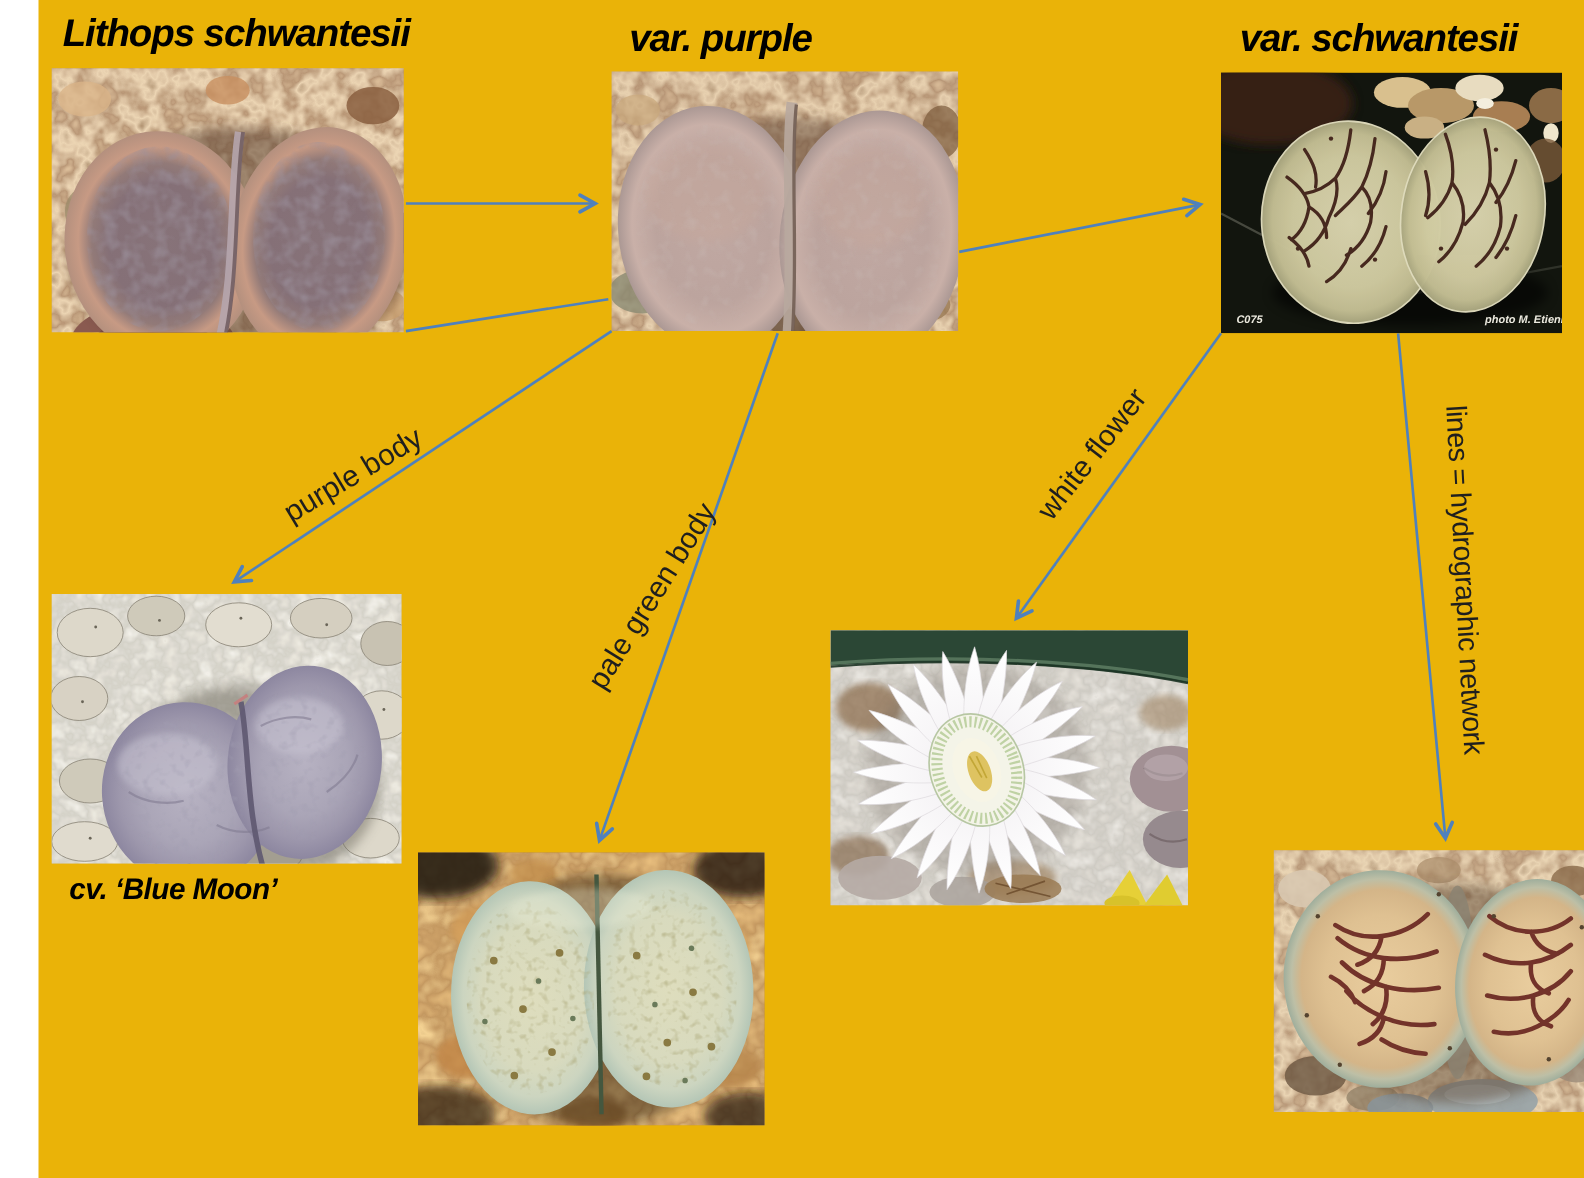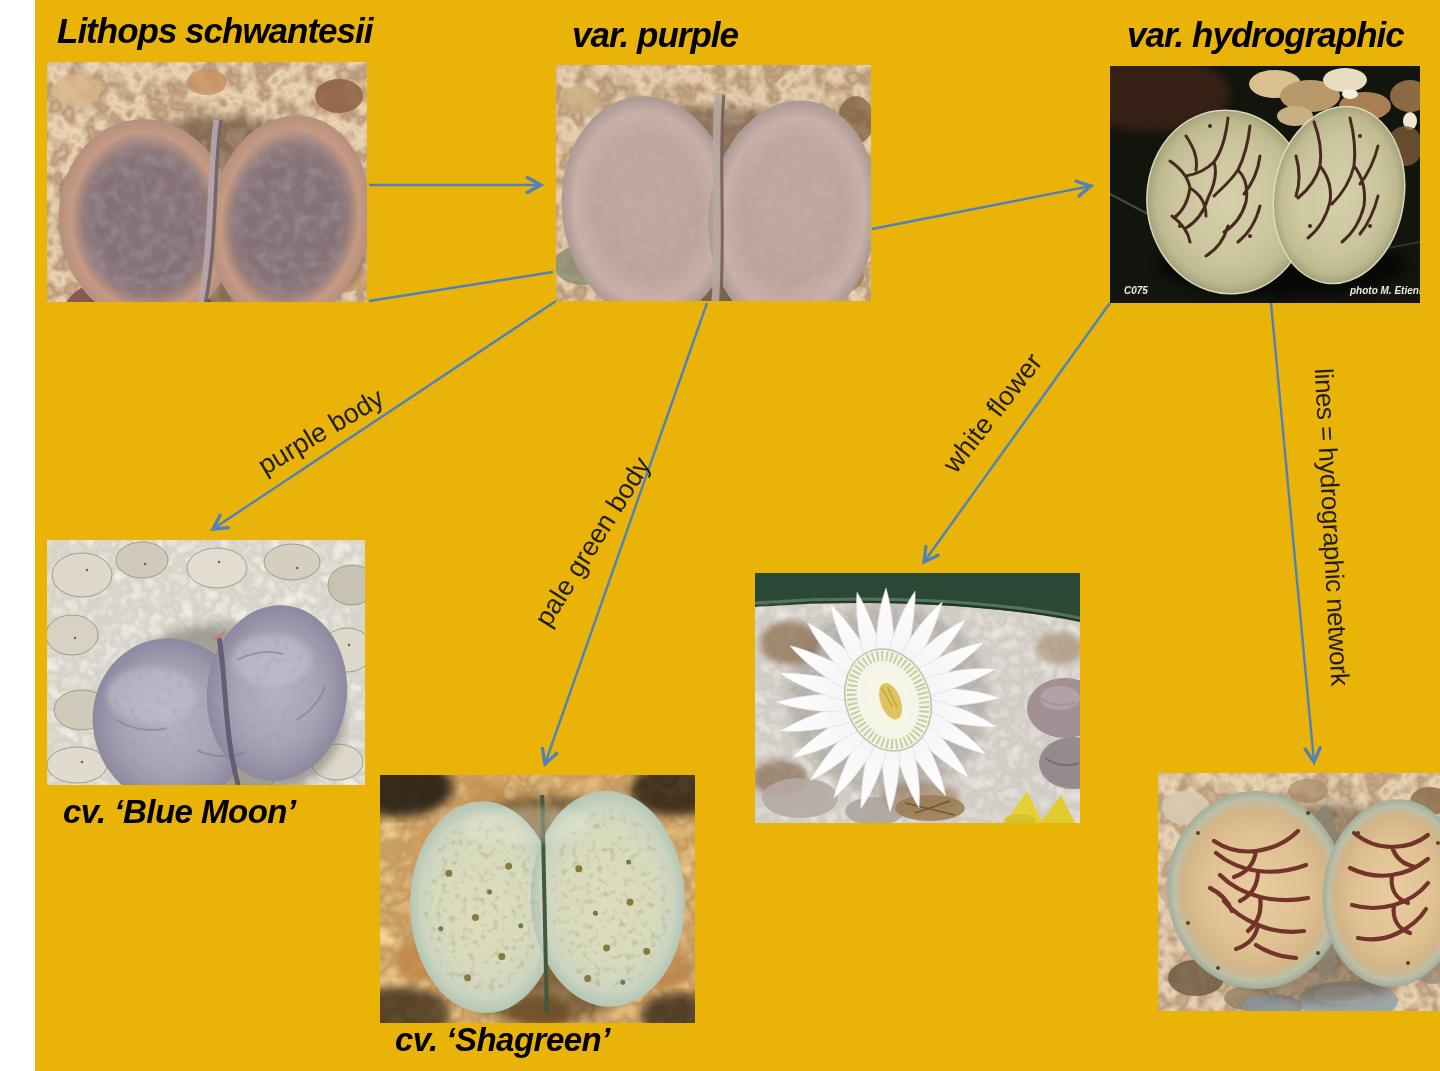--- a/index.html
+++ b/index.html
@@ -1,21 +1,21 @@
 <!DOCTYPE html>
 <html><head>
 <meta charset="utf-8">
 <style>
   html,body{margin:0;padding:0;background:#ffffff;}
   .slide{position:relative;width:1440px;height:1071px;background:#eab308;
          font-family:"Liberation Sans",sans-serif;overflow:hidden;margin-left:35px;}
   .photo{position:absolute;display:block;}
   .title{position:absolute;font-weight:bold;font-style:italic;font-size:35px;
          letter-spacing:-1px;color:#000;white-space:nowrap;line-height:1.1;}
-  .caption{position:absolute;font-weight:bold;font-style:italic;font-size:33px;
+  .caption{position:absolute;font-weight:bold;font-style:italic;font-size:27px;
          letter-spacing:-0.5px;color:#000;white-space:nowrap;line-height:1.1;}
   .alabel{position:absolute;font-size:27px;color:#1f1f1f;white-space:nowrap;
          transform:translate(-50%,-50%) rotate(var(--r));line-height:1;}
   .alabel.small{font-size:26px;letter-spacing:-0.5px;}
   .arrows{position:absolute;left:0;top:0;pointer-events:none;}
   .ph-credit{font-family:"Liberation Sans",sans-serif;font-style:italic;
          font-weight:600;font-size:10px;fill:#eceadf;}
 </style>
 </head>
 <body>
@@ -125,21 +125,21 @@
         </linearGradient>
       <path id="wpetal" d="M12,-8 C45,-15 85,-12 112,-2 C85,6 45,8 12,7 Z" fill="url(#petalG)" stroke="#dedade" stroke-width="0.6"></path>
       <marker id="ah" viewBox="0 0 16 16" refX="13" refY="8" markerWidth="22" markerHeight="22" orient="auto" markerUnits="userSpaceOnUse">
         <path d="M3,2.5 L13,8 L3,13.5" fill="none" stroke="#4f81bd" stroke-width="2.4" stroke-linecap="round"></path>
       </marker>
     </defs>
   </svg>
 
   <div class="title" style="left:22px;top:12px">Lithops schwantesii</div>
   <div class="title" style="left:537px;top:16px">var. purple</div>
-  <div class="title" style="left:1092px;top:16px">var. hydrographic</div>
+  <div class="title" style="left:1092px;top:16px">var. schwantesii</div>
 
   <svg class="photo" style="left:12px;top:62px" width="320" height="240" viewBox="0 0 320 240">
     <g>
       <rect width="320" height="240" fill="#a97c54"></rect>
       <rect width="320" height="240" filter="url(#noiseWarm)" opacity="0.9"></rect>
       <ellipse cx="30" cy="28" rx="24" ry="16" fill="#d9b488" opacity="0.8"></ellipse>
       <ellipse cx="160" cy="20" rx="20" ry="13" fill="#c89060" opacity="0.8"></ellipse>
       <ellipse cx="292" cy="34" rx="24" ry="17" fill="#8a5f3f" opacity="0.85"></ellipse>
       <ellipse cx="310" cy="150" rx="18" ry="22" fill="#7a5a3a" opacity="0.8"></ellipse>
       <ellipse cx="300" cy="215" rx="22" ry="15" fill="#c9a070" opacity="0.8"></ellipse>
@@ -486,15 +486,14 @@
     <line x1="1075" y1="303" x2="889" y2="562" stroke="#4f81bd" stroke-width="2.4" marker-end="url(#ah)"></line>
     <line x1="1236" y1="303" x2="1279" y2="762" stroke="#4f81bd" stroke-width="2.4" marker-end="url(#ah)"></line>
   </svg>
 
   <div class="alabel" style="left:286px;top:432px;--r:-31deg">purple body</div>
   <div class="alabel" style="left:558px;top:542px;--r:-58deg">pale green body</div>
   <div class="alabel" style="left:958px;top:413px;--r:-52deg">white flower</div>
   <div class="alabel small" style="left:1297px;top:527px;--r:87deg">lines = hydrographic network</div>
 
   <div class="caption" style="left:28px;top:794px">cv. ‘Blue Moon’</div>
-  <div class="caption" style="left:360px;top:1022px">cv. ‘Shagreen’</div>
 
 </div>
 
 </body></html>

